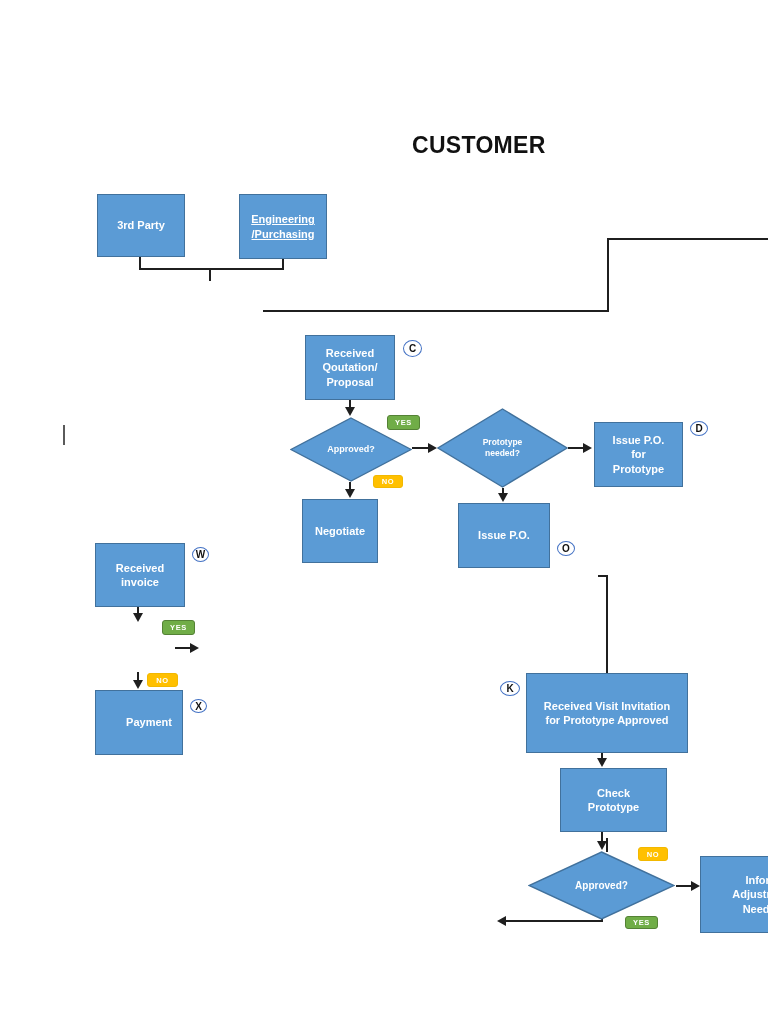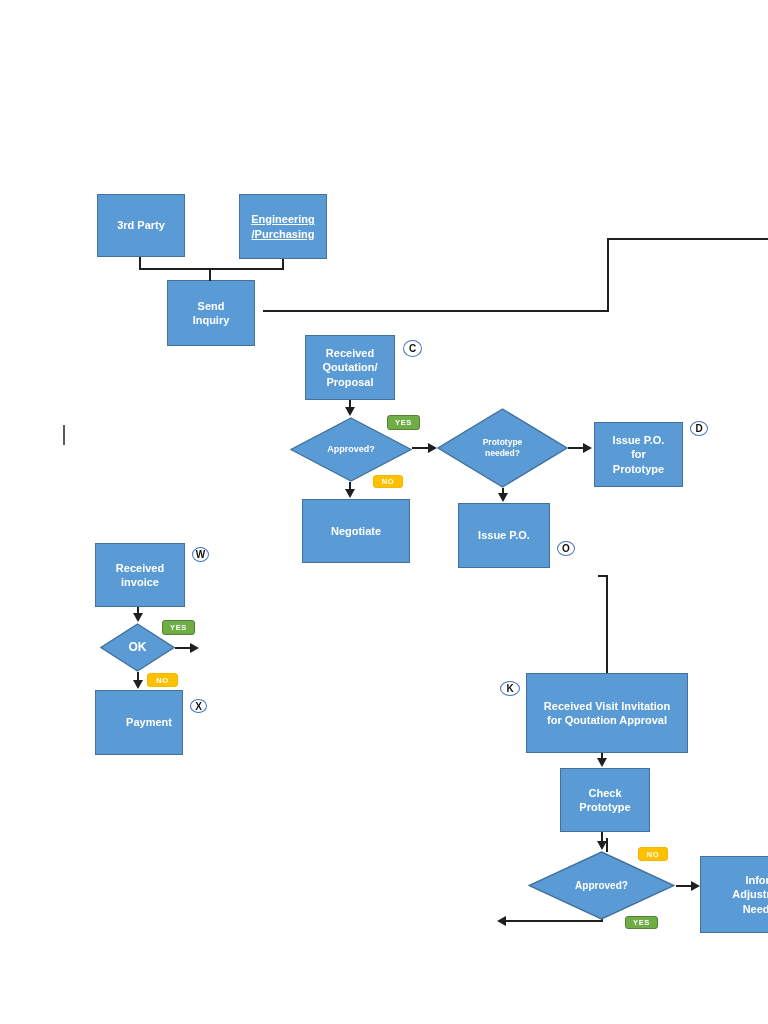--- a/index.html
+++ b/index.html
@@ -31,35 +31,30 @@
   .cline{position:absolute;background:#1f1f1f;}
   .ahead{position:absolute;width:0;height:0;}
   .ahead.down{border-left:5.5px solid transparent;border-right:5.5px solid transparent;border-top:9px solid #1f1f1f;}
   .ahead.right{border-top:5.5px solid transparent;border-bottom:5.5px solid transparent;border-left:9px solid #1f1f1f;}
   .ahead.left{border-top:5.5px solid transparent;border-bottom:5.5px solid transparent;border-right:9px solid #1f1f1f;}
 </style>
 </head>
 <body>
 
 <div id="stage">
+  <h1 class="page-title" style="left:412px;top:132px;">CUSTOMER</h1>
 <div class="node box" style="left: 97px; top: 194px; width: 88px; height: 63px;">
       <div class="lbl" style="font-size: 11px;">
         <span>3rd Party</span>
       </div>
     </div>
     <div class="node box" style="left: 239px; top: 194px; width: 88px; height: 65px;">
       <div class="lbl" style="font-size: 11px; text-decoration: underline;">
         <span>Engineering</span>
         <span>/Purchasing</span>
-      </div>
-    </div>
-    <div class="node box" style="left: 167px; top: 280px; width: 88px; height: 66px;">
-      <div class="lbl" style="font-size: 11px;">
-        <span>Send</span>
-        <span>Inquiry</span>
       </div>
     </div>
     <div class="node box" style="left: 305px; top: 335px; width: 90px; height: 65px;">
       <div class="lbl" style="font-size: 11px;">
         <span>Received</span>
         <span>Qoutation/</span>
         <span>Proposal</span>
       </div>
     </div>
     <div class="node diamond" style="left: 290px; top: 417px; width: 122px; height: 65px;">
@@ -79,56 +74,48 @@
         <span>needed?</span>
       </div>
     </div>
     <div class="node box" style="left: 594px; top: 422px; width: 89px; height: 65px;">
       <div class="lbl" style="font-size: 11px;">
         <span>Issue P.O.</span>
         <span>for</span>
         <span>Prototype</span>
       </div>
     </div>
-    <div class="node box" style="left: 302px; top: 499px; width: 108px; height: 64px;">
+    <div class="node box" style="left: 302px; top: 499px; width: 76px; height: 64px;">
       <div class="lbl" style="font-size: 11px;">
         <span>Negotiate</span>
       </div>
     </div>
     <div class="node box" style="left: 458px; top: 503px; width: 92px; height: 65px;">
       <div class="lbl" style="font-size: 11px;">
         <span>Issue P.O.</span>
       </div>
     </div>
     <div class="node box" style="left: 95px; top: 543px; width: 90px; height: 64px;">
       <div class="lbl" style="font-size: 11px;">
         <span>Received</span>
         <span>invoice</span>
       </div>
     </div>
-    <div class="node diamond" style="left: 100px; top: 623px; width: 75px; height: 49px;">
-      <svg width="75" height="49">
-        <polygon points="37.5,1 74,24.5 37.5,48 1,24.5" fill="#5B9BD5" stroke="#41719C" stroke-width="1.4"></polygon>
-      </svg>
-      <div class="lbl" style="font-size: 12px;">
-        <span>OK</span>
-      </div>
-    </div>
     <div class="node box" style="left: 95px; top: 690px; width: 88px; height: 65px;">
       <div class="lbl" style="font-size: 11px; padding-left: 20px;">
         <span>Payment</span>
       </div>
     </div>
     <div class="node box" style="left: 526px; top: 673px; width: 162px; height: 80px;">
       <div class="lbl" style="font-size: 11px;">
         <span>Received Visit Invitation</span>
-        <span>for Qoutation Approval</span>
+        <span>for Prototype Approved</span>
       </div>
     </div>
-    <div class="node box" style="left: 560px; top: 768px; width: 90px; height: 64px;">
+    <div class="node box" style="left: 560px; top: 768px; width: 107px; height: 64px;">
       <div class="lbl" style="font-size: 11px;">
         <span>Check</span>
         <span>Prototype</span>
       </div>
     </div>
     <div class="node diamond" style="left: 528px; top: 851px; width: 147px; height: 69px;">
       <svg width="147" height="69">
         <polygon points="73.5,1 146,34.5 73.5,68 1,34.5" fill="#5B9BD5" stroke="#41719C" stroke-width="1.4"></polygon>
       </svg>
       <div class="lbl" style="font-size: 10px;">

